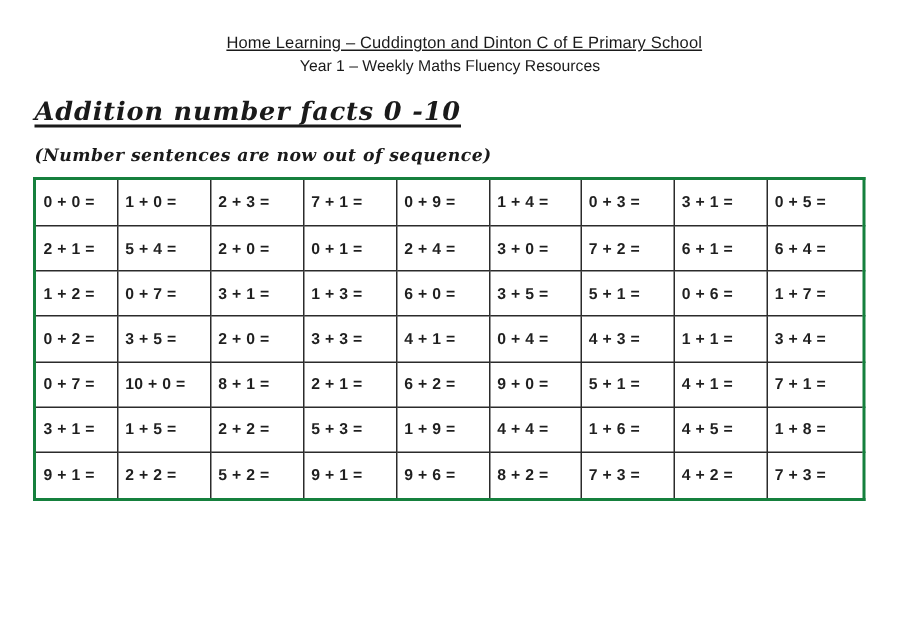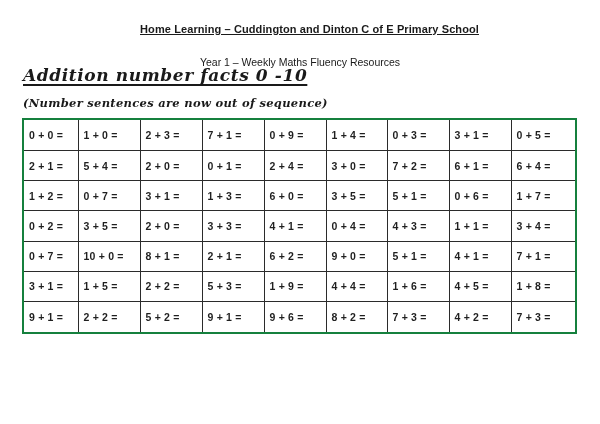--- a/index.html
+++ b/index.html
@@ -14,28 +14,28 @@
   }
   .header {
     position: absolute;
     top: 23px;
     left: 0;
     width: 100%;
     text-align: center;
   }
   .header-line1 {
     font-size: 11px;
-    font-weight: bold;
+    font-weight: normal;
     text-decoration: underline;
     letter-spacing: 0.1px;
     margin-left: 19px;
   }
   .header-line2 {
     font-size: 10.5px;
-    margin-top: 21px;
+    margin-top: 3px;
   }
   .worksheet-title {
     position: absolute;
     left: 23px;
     top: 65px;
     font-family: "DejaVu Serif", serif;
     font-style: italic;
     font-weight: bold;
     font-size: 17px;
     letter-spacing: 0.6px;

